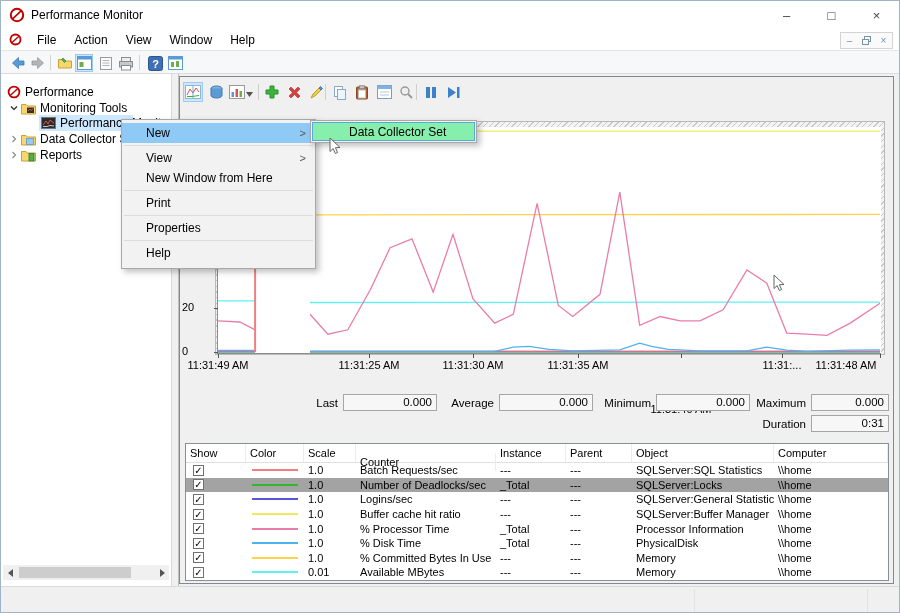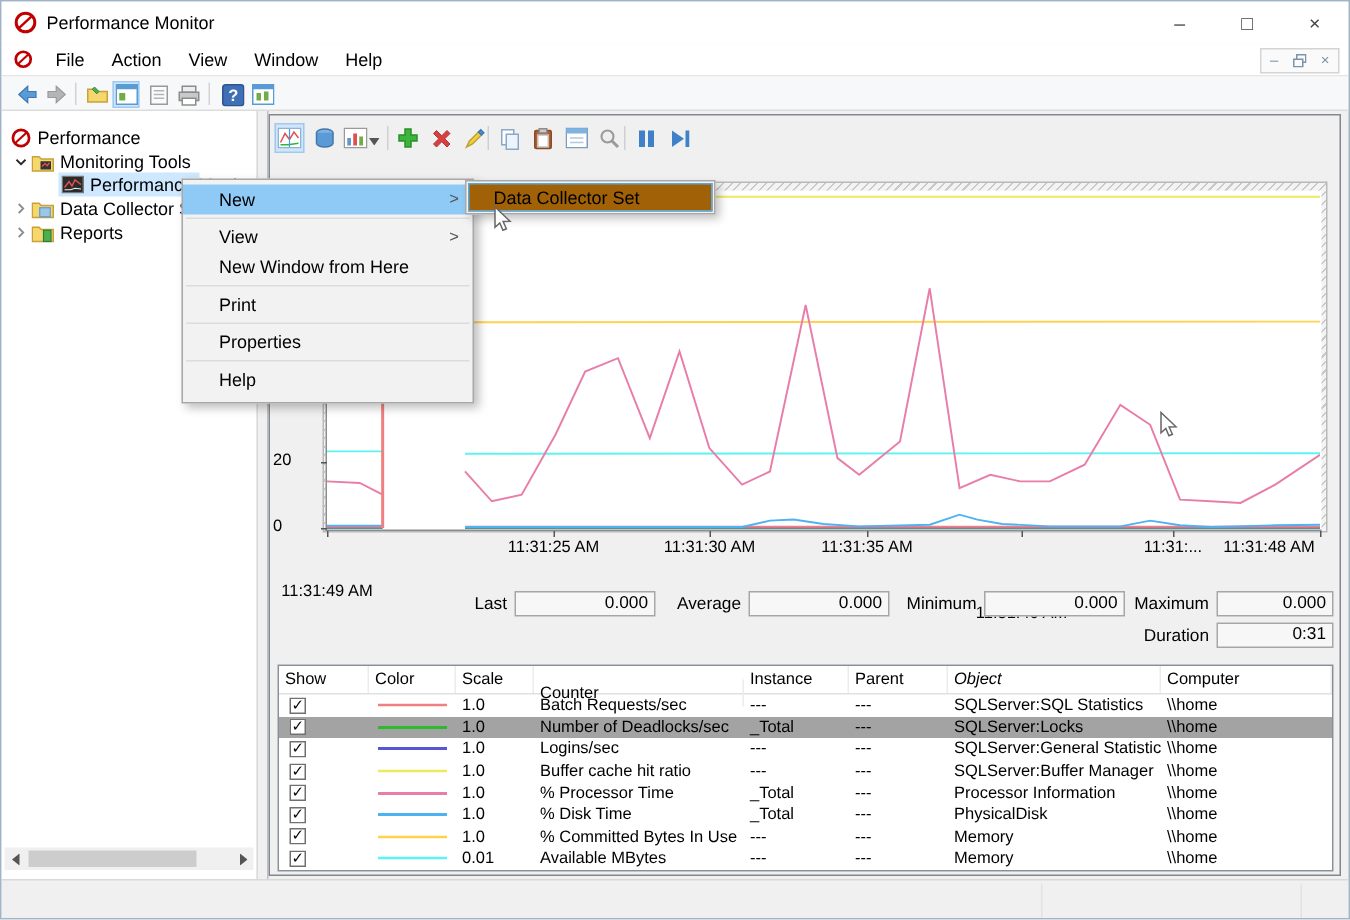--- a/index.html
+++ b/index.html
@@ -93,21 +93,21 @@
   .cmenu { position:absolute; left:120px; top:118px; width:195px; height:150px; background:#f2f2f2;
            border:1px solid #a8a8a8; box-shadow:3px 3px 6px rgba(0,0,0,.25); padding-top:3px;
            z-index:40; font-size:12px; }
   .cm-item { height:20px; display:flex; align-items:center; padding-left:24px; position:relative; }
   .cm-item.hl { background:#8fcaf7; }
   .cm-arrow { position:absolute; right:9px; color:#555; font-size:11px; }
   .cm-sep { height:1px; background:#dcdcdc; margin:2px 2px; }
   .submenu { position:absolute; left:309px; top:119px; width:167px; height:23px; background:#f2f2f2;
              border:1px solid #a8a8a8; box-shadow:3px 3px 6px rgba(0,0,0,.25); z-index:41;
              display:flex; align-items:stretch; padding:1px; }
-  .sm-item { flex:1; display:flex; align-items:center; padding-left:16px; background:#a16207;
+  .sm-item { flex:1; display:flex; align-items:center; padding-left:36px; background:#86efac;
              border:1px solid #5aa7e0; font-size:12px; }
   .cursor { position:absolute; z-index:50; }
 </style>
 </head>
 <body>
 
 <div class="screen">
 
   <div class="titlebar">
     <svg width="16" height="16" style="margin-left:8px">
@@ -391,21 +391,21 @@
       <div class="ylabel" style="left: 181px; top: 300px;">20</div>
       <div class="ytick" style="left: 213px; top: 351px;"></div>
       <div class="ylabel" style="left: 181px; top: 344px;">0</div>
       <div class="xtick" style="left: 217px; top: 353px;"></div>
       <div class="xtick" style="left: 368px; top: 353px;"></div>
       <div class="xtick" style="left: 472px; top: 353px;"></div>
       <div class="xtick" style="left: 577px; top: 353px;"></div>
       <div class="xtick" style="left: 680px; top: 353px;"></div>
       <div class="xtick" style="left: 781px; top: 353px;"></div>
       <div class="xtick" style="left: 879px; top: 353px;"></div>
-      <div class="xlabel" style="left: 217px; top: 358px; margin-top: 29px;">11:31:49 AM</div>
+      <div class="xlabel" style="left: 217px; top: 358px;">11:31:49 AM</div>
       <div class="xlabel" style="left: 368px; top: 358px;">11:31:25 AM</div>
       <div class="xlabel" style="left: 472px; top: 358px;">11:31:30 AM</div>
       <div class="xlabel" style="left: 577px; top: 358px;">11:31:35 AM</div>
       <div class="xlabel" style="left: 680px; top: 358px; margin-top: 44px;">11:31:40 AM</div>
       <div class="xlabel" style="left: 781px; top: 358px;">11:31:...</div>
       <div class="xlabel" style="left: 845px; top: 358px;">11:31:48 AM</div>
     </div>
 
   <div>
     <span class="stat-label" style="left:300px; top:396px; width:37px;">Last</span>
@@ -421,21 +421,21 @@
   </div>
 
   <div class="ctable">
     <div class="ct-header" id="ct-header">
         <span style="width: 60px;">Show</span>
         <span style="width: 58px;">Color</span>
         <span style="width: 52px;">Scale</span>
         <span style="width: 140px; margin-top: 18px;">Counter</span>
         <span style="width: 70px;">Instance</span>
         <span style="width: 66px;">Parent</span>
-        <span style="width: 142px; font-style: italic;">Object</span>
+        <span style="width: 142px;">Object</span>
         <span style="width: 114px;">Computer</span>
       </div>
     <div id="ct-body">
         <div class="ct-row">
           <span style="width: 60px;">
             <div class="cbx">✓</div>
           </span>
           <span style="width: 58px;">
             <div class="swatch" style="background: rgb(240, 128, 128);"></div>
           </span>

